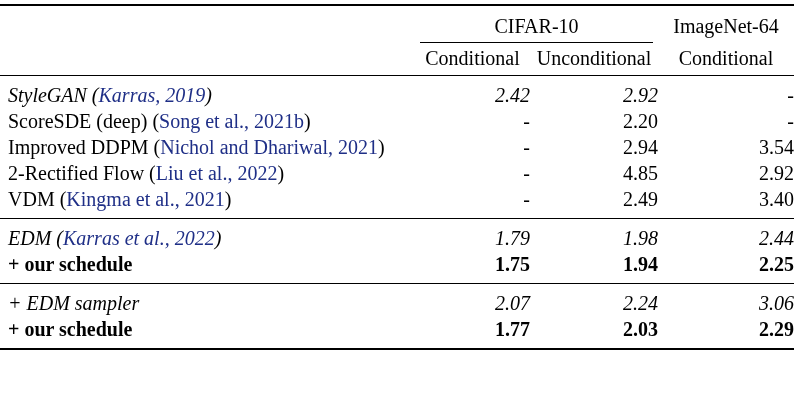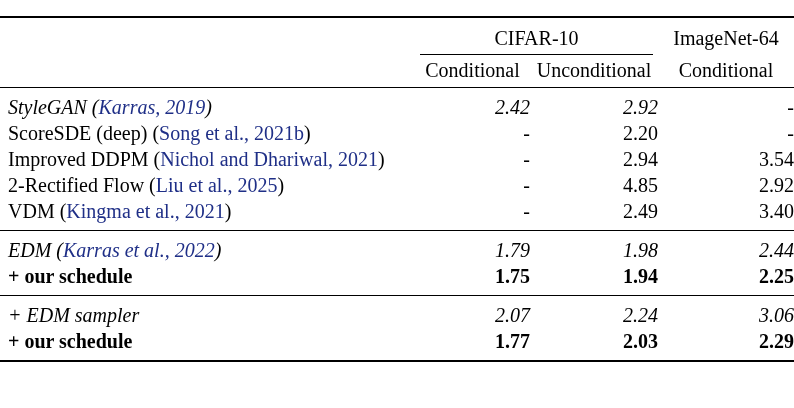--- a/index.html
+++ b/index.html
@@ -9,21 +9,21 @@
   }
   body {
     width: 794px;
     height: 408px;
     font-family: "Liberation Serif", "DejaVu Serif", serif;
     font-size: 20px;
     color: #000000;
     overflow: hidden;
   }
   .table-wrap {
-    padding-top: 16px;
+    padding-top: 4px;
   }
   table {
     width: 794px;
     border-collapse: collapse;
     table-layout: fixed;
     border-top: 2.5px solid #000;
     border-bottom: 2.5px solid #000;
   }
   col.c-label { width: 415px; }
   col.c-v1 { width: 115px; }
@@ -107,21 +107,21 @@
           <td class="num">2.20</td>
           <td class="num">-</td>
         </tr>
         <tr>
           <td class="label"><span>Improved DDPM (</span><span class="cite">Nichol and Dhariwal, 2021</span><span>)</span></td>
           <td class="num">-</td>
           <td class="num">2.94</td>
           <td class="num">3.54</td>
         </tr>
         <tr>
-          <td class="label"><span>2-Rectified Flow (</span><span class="cite">Liu et al., 2025</span><span>)</span></td>
+          <td class="label"><span>2-Rectified Flow (</span><span class="cite">Liu et al., 2022</span><span>)</span></td>
           <td class="num">-</td>
           <td class="num">4.85</td>
           <td class="num">2.92</td>
         </tr>
         <tr>
           <td class="label"><span>VDM (</span><span class="cite">Kingma et al., 2021</span><span>)</span></td>
           <td class="num">-</td>
           <td class="num">2.49</td>
           <td class="num">3.40</td>
         </tr>

